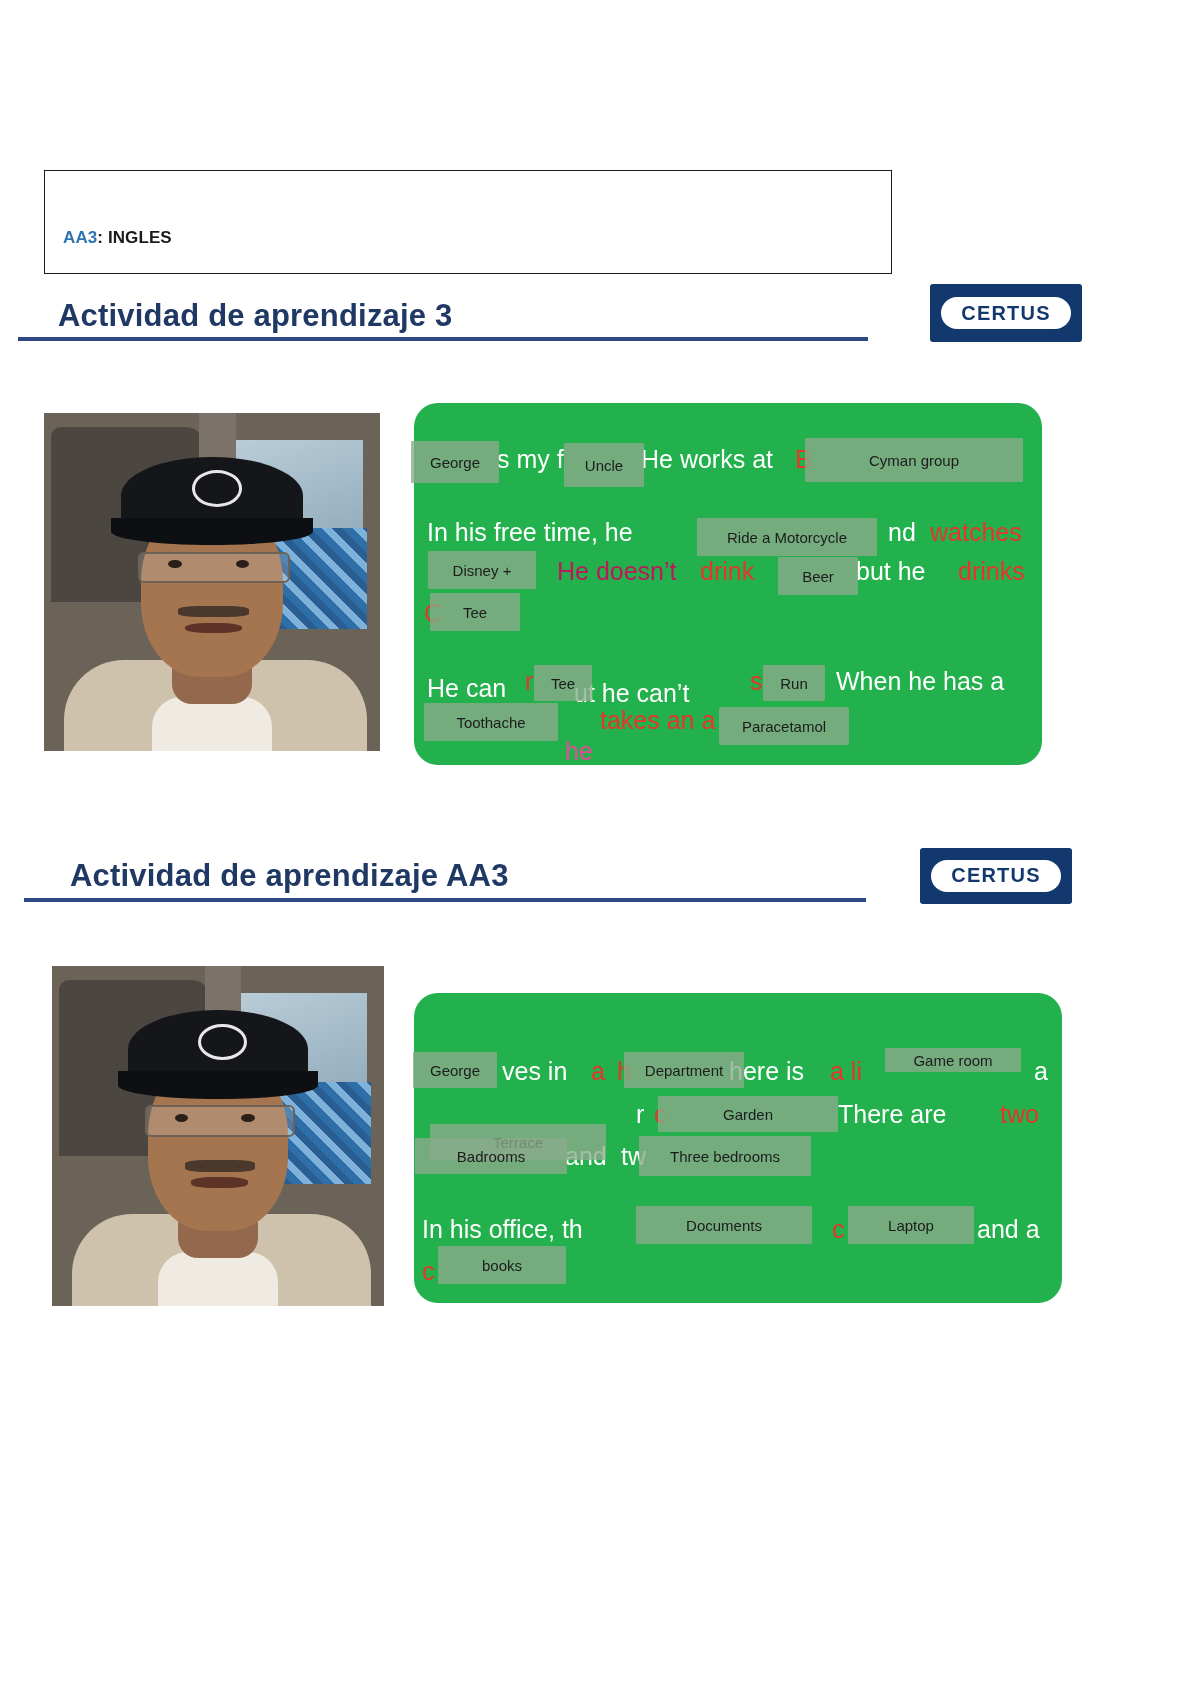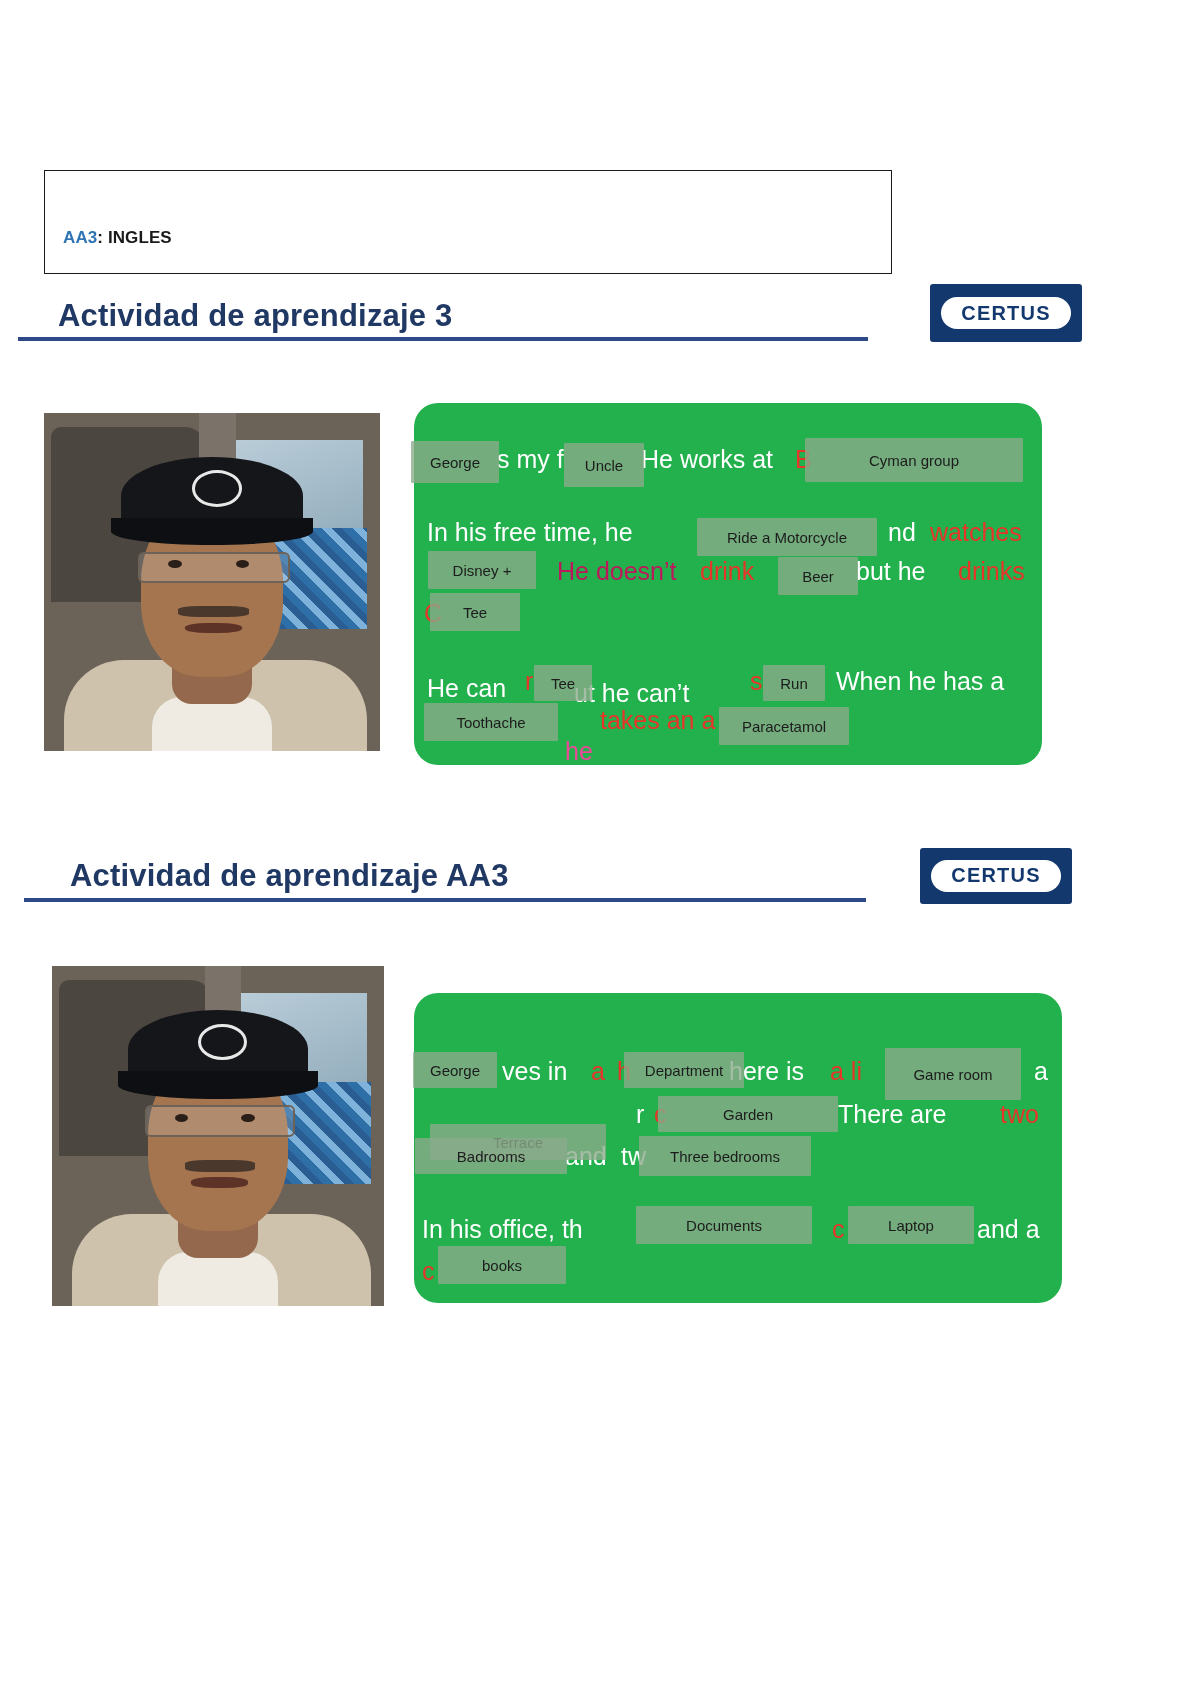--- a/index.html
+++ b/index.html
@@ -383,21 +383,21 @@
     <div class="card-text" style="left: 838px; top: 1096px; color: rgb(255, 255, 255);">There  are</div>
     <div class="card-text" style="left: 1000px; top: 1096px; color: rgb(232, 53, 42);">two</div>
     <div class="card-text" style="left: 565px; top: 1138px; color: rgb(255, 255, 255);">and</div>
     <div class="card-text" style="left: 621px; top: 1138px; color: rgb(255, 255, 255);">tw</div>
     <div class="card-text" style="left: 422px; top: 1211px; color: rgb(255, 255, 255);">In  his  office,  th</div>
     <div class="card-text" style="left: 832px; top: 1211px; color: rgb(232, 53, 42);">c</div>
     <div class="card-text" style="left: 977px; top: 1211px; color: rgb(255, 255, 255);">and  a</div>
     <div class="card-text" style="left: 422px; top: 1253px; color: rgb(232, 53, 42);">c</div>
     <div class="chip" style="left: 413px; top: 1052px; width: 84px; height: 36px;">George</div>
     <div class="chip" style="left: 624px; top: 1052px; width: 120px; height: 36px;">Department</div>
-    <div class="chip" style="left: 885px; top: 1048px; width: 136px; height: 52px;">Game room</div>
+    <div class="chip" style="left: 885px; top: 1048px; width: 136px; height: 24px;">Game room</div>
     <div class="chip" style="left: 430px; top: 1096px; width: 176px; height: 36px; margin-top: 28px;">Terrace</div>
     <div class="chip" style="left: 658px; top: 1096px; width: 180px; height: 36px;">Garden</div>
     <div class="chip" style="left: 415px; top: 1138px; width: 152px; height: 36px;">Badrooms</div>
     <div class="chip" style="left: 639px; top: 1136px; width: 172px; height: 40px;">Three bedrooms</div>
     <div class="chip" style="left: 636px; top: 1206px; width: 176px; height: 38px;">Documents</div>
     <div class="chip" style="left: 848px; top: 1206px; width: 126px; height: 38px;">Laptop</div>
     <div class="chip" style="left: 438px; top: 1246px; width: 128px; height: 38px;">books</div>
   </div>
 
 </body></html>

